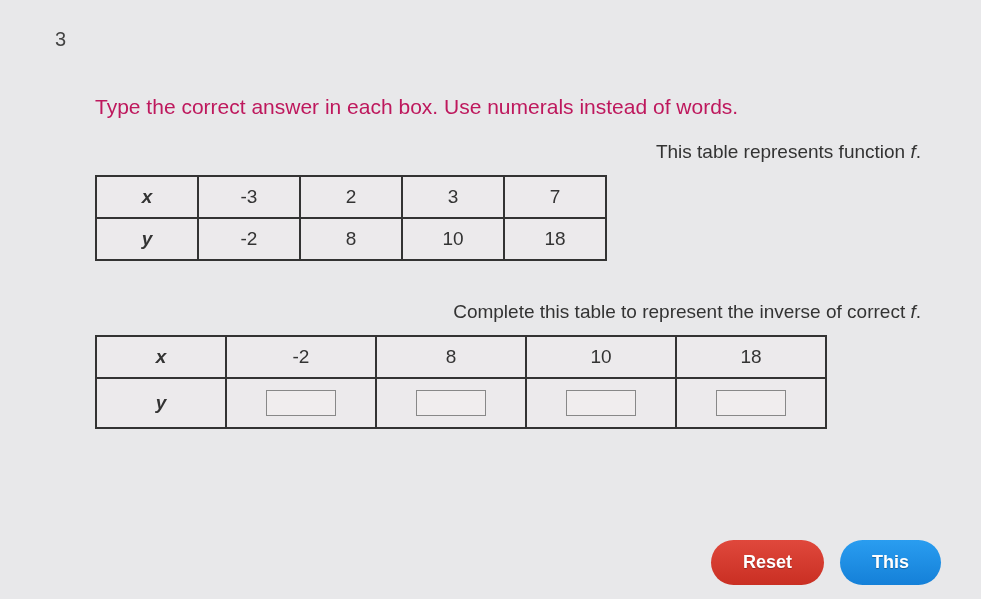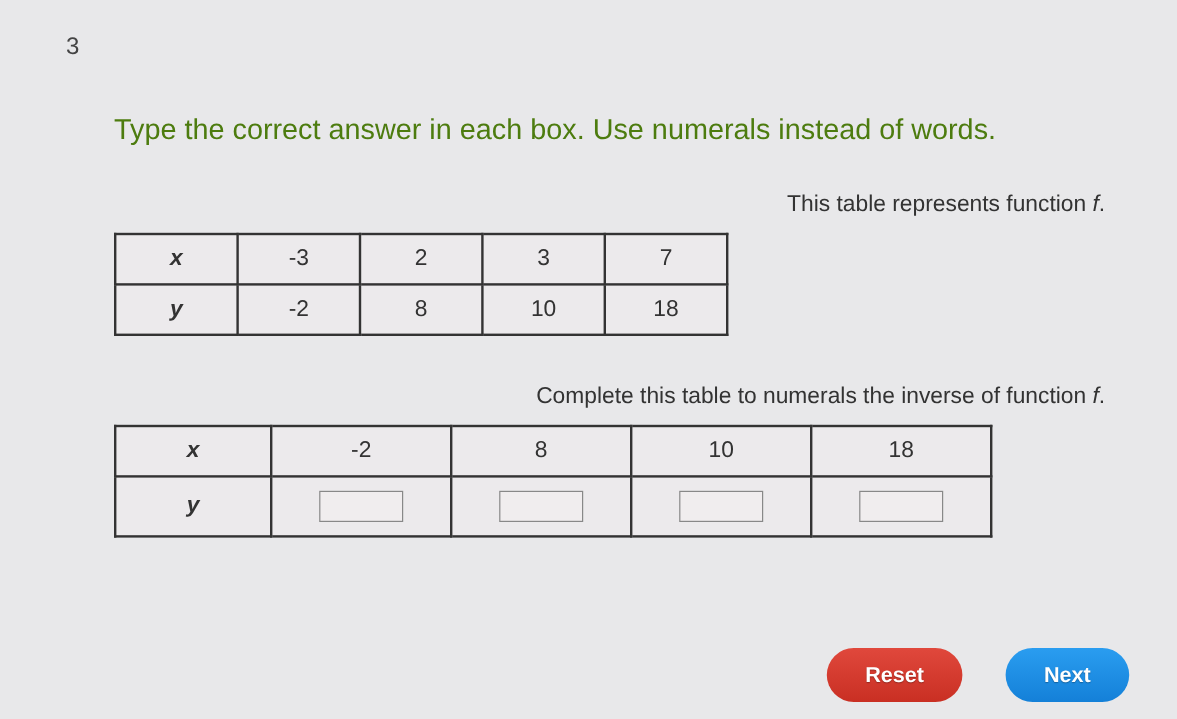--- a/index.html
+++ b/index.html
@@ -18,23 +18,23 @@
       font-size: 20px;
       color: #444;
     }
     .content {
       position: absolute;
       top: 95px;
       left: 95px;
       right: 60px;
     }
     .instruction {
-      font-size: 24px;
-      color: #4d7c0f;
-      margin-bottom: 37px;
+      font-size: 21px;
+      color: #be185d;
+      margin-bottom: 22px;
     }
     .table-caption {
       font-size: 19px;
       color: #333;
       margin-bottom: 12px;
       text-align: right;
     }
     .table-caption .italic {
       font-style: italic;
     }
@@ -78,21 +78,21 @@
       border: 1px solid #888;
       background: #f0edee;
       text-align: center;
       font-size: 16px;
     }
     .button-row {
       position: absolute;
       bottom: 14px;
       right: 40px;
       display: flex;
-      gap: 36px;
+      gap: 16px;
     }
     .btn {
       border: none;
       color: #fff;
       font-size: 18px;
       font-weight: bold;
       padding: 12px 32px;
       border-radius: 24px;
       cursor: pointer;
       text-shadow: 0 1px 1px rgba(0,0,0,0.3);
@@ -131,21 +131,21 @@
       <td class="header">y</td>
       <td>-2</td>
       <td>8</td>
       <td>10</td>
       <td>18</td>
     </tr>
   </tbody>
     </table>
 
   <p class="table-caption">
-    <span>Complete this table to numerals the inverse of function </span><span class="italic">f</span><span>.</span>
+    <span>Complete this table to represent the inverse of correct </span><span class="italic">f</span><span>.</span>
   </p>
 
   <table class="inverse-table">
     <tbody>
         <tr>
       <td class="header">x</td>
       <td>-2</td>
       <td>8</td>
       <td>10</td>
       <td>18</td>
@@ -164,14 +164,14 @@
       <td class="input-cell">
         <input type="text" class="answer-input" value="" style="">
       </td>
     </tr>
   </tbody>
     </table>
 </div>
 
 <div class="button-row">
   <button class="btn btn-reset">Reset</button>
-  <button class="btn btn-next">Next</button>
+  <button class="btn btn-next">This</button>
 </div>
 
 </body></html>

